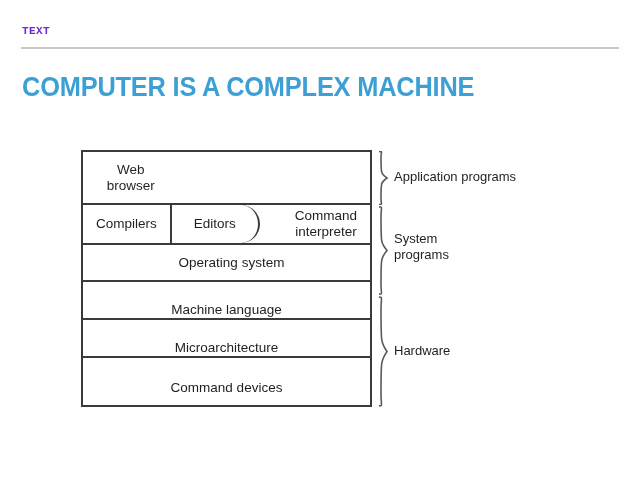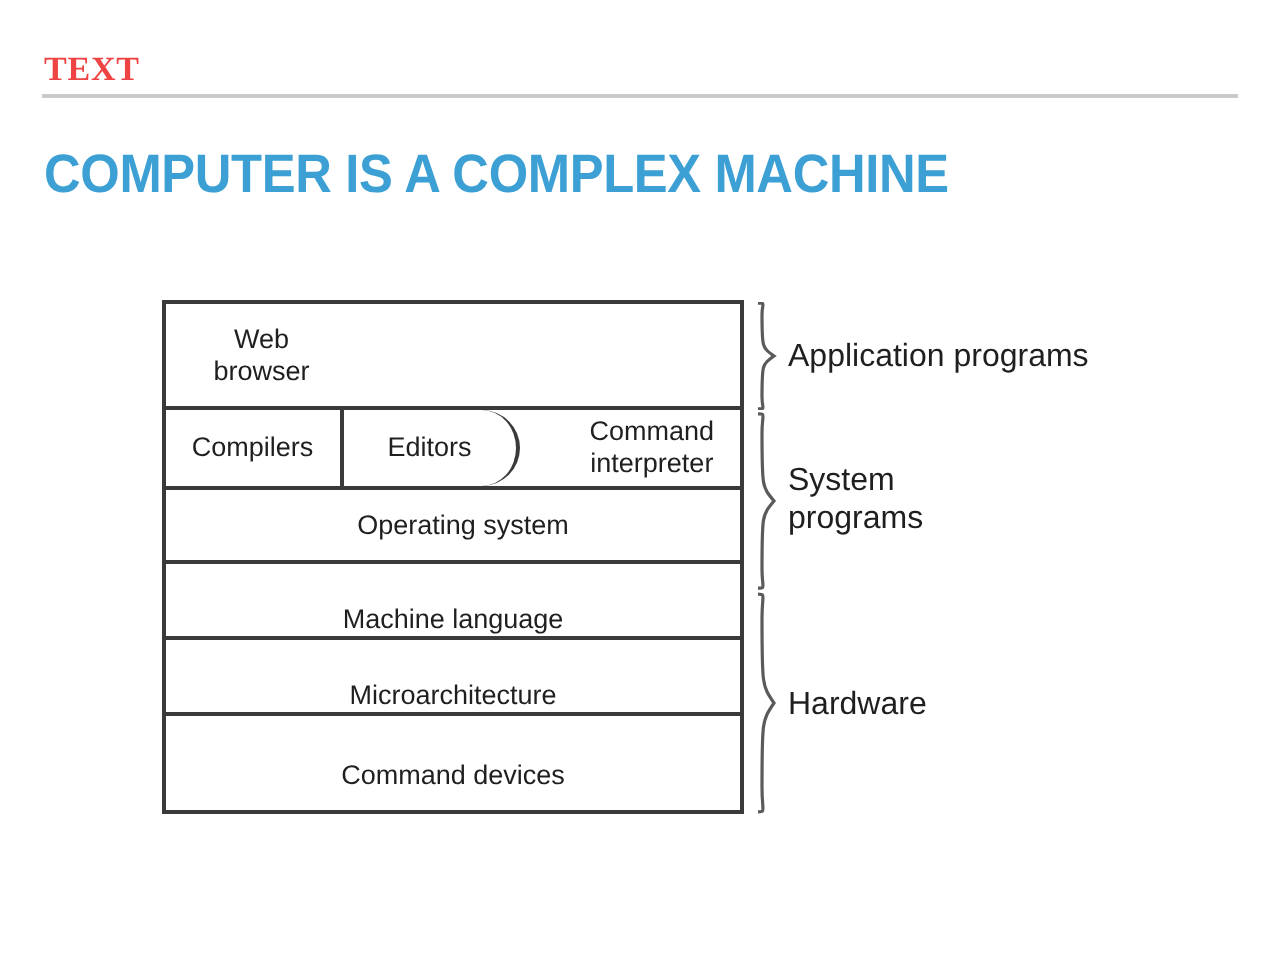--- a/index.html
+++ b/index.html
@@ -19,25 +19,25 @@
   #slide-header {
     position: absolute;
     left: 0; top: 0;
     width: 638px;
     height: 52px;
   }
   #header-label {
     position: absolute;
     left: 22px;
     top: 25px;
-    font-size: 17px;
+    font-size: 11px;
     font-weight: bold;
     letter-spacing: 0.4px;
-    color: #ef4444;
-    font-family: Liberation Serif, serif;
+    color: #6d28d9;
+    font-family: Liberation Mono, monospace;
   }
   #header-rule {
     position: absolute;
     left: 21px;
     top: 47px;
     width: 598px;
     height: 2px;
     background: #c9c9c9;
   }
 
@@ -113,21 +113,21 @@
   .brace {
     position: absolute;
     left: 295px;
     width: 13px;
   }
   .brace svg { display: block; width: 13px; height: 100%; }
 
   .group-label {
     position: absolute;
     left: 313px;
-    font-size: 16px;
+    font-size: 13px;
     color: #1f1f1f;
     line-height: 1.2;
     white-space: pre-line;
     font-family: "Liberation Sans", sans-serif;
   }
 
   #brace-application  { top: 1px;   height: 54px; }
   #label-application  { top: 19px; }
 
   #brace-system       { top: 56px;  height: 89px; }

